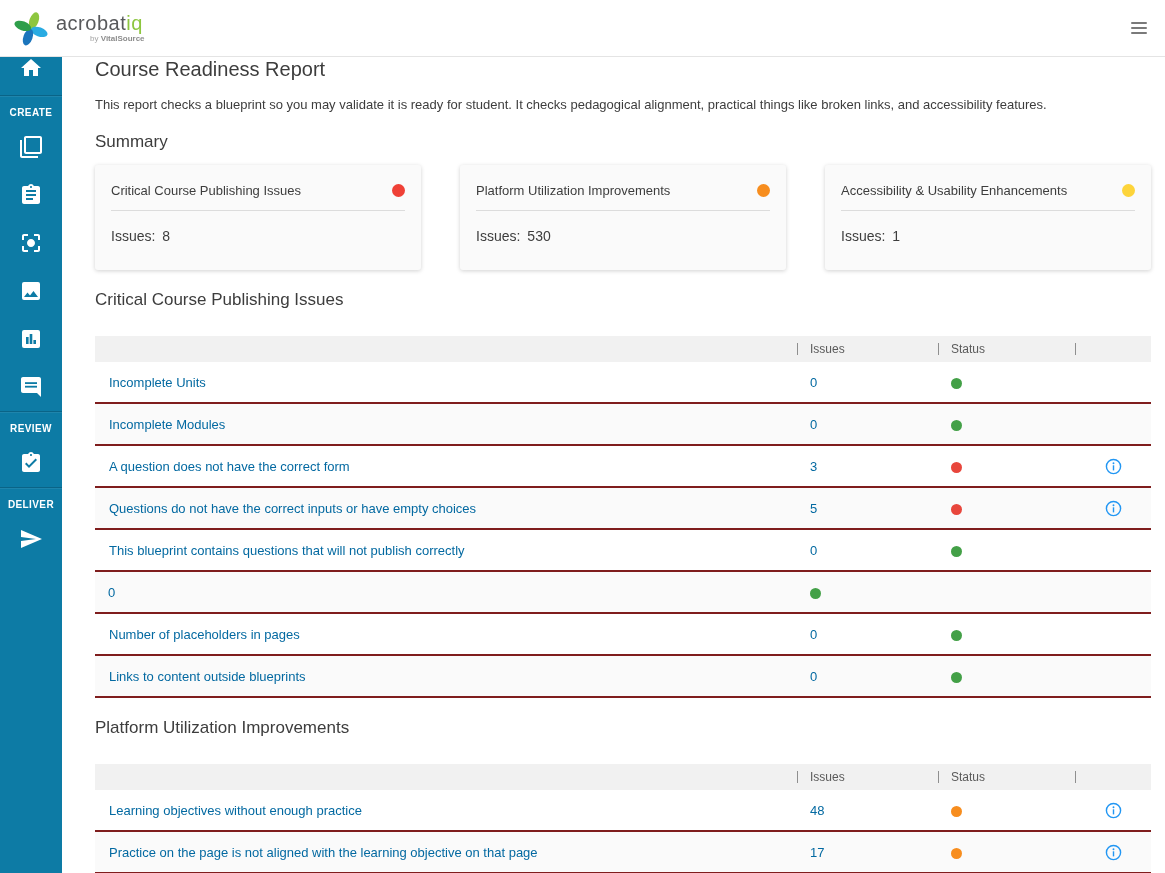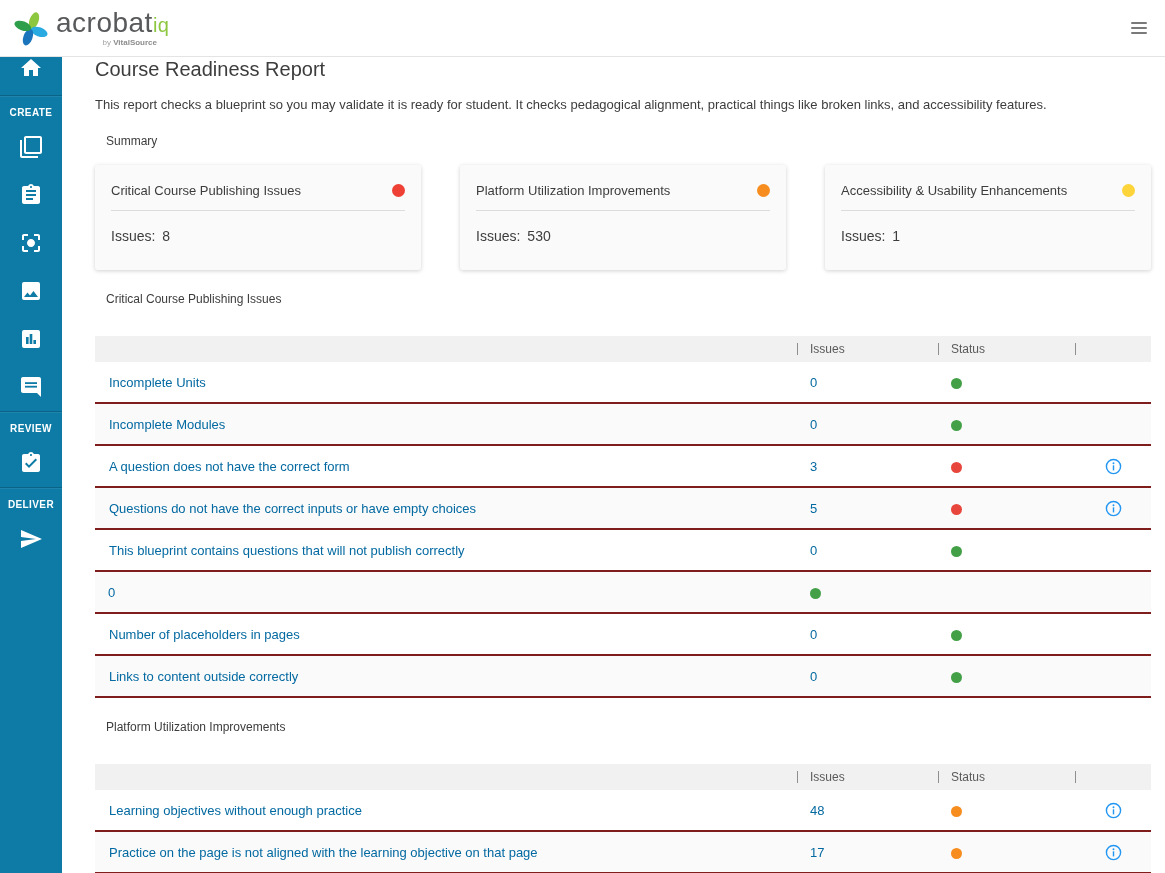--- a/index.html
+++ b/index.html
@@ -13,21 +13,21 @@
   
   .topbar {
     position:fixed; top:0; left:0; width:1165px; height:57px;
     background:#fff; border-bottom:1px solid #e4e4e4;
     display:flex; align-items:center; justify-content:space-between;
     z-index:20; padding:0 18px 0 10px;
   }
   .logo { display:flex; align-items:center; gap:4px; }
   .logo-mark { width:42px; height:42px; }
   .wordmark { line-height:1; }
-  .wordmark .brand { font-size:28px; color:#58595b; letter-spacing:0.5px; }
+  .wordmark .brand { font-size:20px; color:#58595b; letter-spacing:0.5px; }
   .wordmark .accent { font-size:20px; color:#8dc63f; letter-spacing:0.5px; }
   .byline { font-size:8px; color:#a5a5a5; margin-top:2px; text-align:center; padding-left:34px; }
   .byline b { color:#8c8c8c; font-weight:bold; }
   .hamburger { width:16px; height:12px; display:flex; flex-direction:column; justify-content:space-between; cursor:pointer; }
   .hamburger span { display:block; height:2px; background:#7a7a7a; border-radius:1px; }
 
   
   .sidebar {
     position:fixed; top:40px; left:0; bottom:0; width:62px;
     background:#0d7ba5; z-index:15;
@@ -41,21 +41,21 @@
   .nav-sep { border-top:1px solid rgba(0,0,0,0.18); box-shadow:0 1px 0 rgba(255,255,255,0.08); }
   .nav-label {
     color:#fff; font-size:10px; font-weight:bold; letter-spacing:0.4px;
     text-align:center; padding:11px 0 5px;
   }
 
   
   .main { margin-left:62px; margin-top:57px; padding:0 14px 0 33px; }
   h1.page-title { font-size:20px; font-weight:400; color:#3d3d3d; margin:20px 0 0; line-height:24px; }
   p.page-desc { font-size:13px; color:#3d3d3d; margin:16px 0 0; line-height:15px; }
-  h2.sec-h { font-size:12px; font-weight:400; color:#3d3d3d; margin:20px 11px 0; line-height:19px; }
+  h2.sec-h { font-size:17px; font-weight:400; color:#3d3d3d; margin:20px 0 0; line-height:19px; }
   h2.sec-h + .table { margin-top:27px; }
 
   
   .cards { display:flex; gap:39px; margin-top:14px; }
   .card {
     flex:1; height:105px; background:#fafafa; border-radius:3px;
     box-shadow:0 1px 4px rgba(0,0,0,0.18); padding:12px 16px 0;
   }
   .card-head { display:flex; align-items:center; justify-content:space-between; padding:6px 0 12px; }
   .card-title { font-size:13px; color:#3d3d3d; }
@@ -273,21 +273,21 @@
             <div class="td"><span class="tdot" style="background: rgb(67, 160, 71);"></span></div>
             <div class="td info"></div>
           </div>
           <div class="trow">
             <div class="td label">Number of placeholders in pages</div>
             <div class="td num">0</div>
             <div class="td"><span class="tdot" style="background: rgb(67, 160, 71);"></span></div>
             <div class="td info"></div>
           </div>
           <div class="trow">
-            <div class="td label">Links to content outside correctly</div>
+            <div class="td label">Links to content outside blueprints</div>
             <div class="td num">0</div>
             <div class="td"><span class="tdot" style="background: rgb(67, 160, 71);"></span></div>
             <div class="td info"></div>
           </div>
         </div>
       </div>
       <h2 class="sec-h">Platform Utilization Improvements</h2>
       <div class="table">
         <div class="thead">
           <div class="th"></div>

